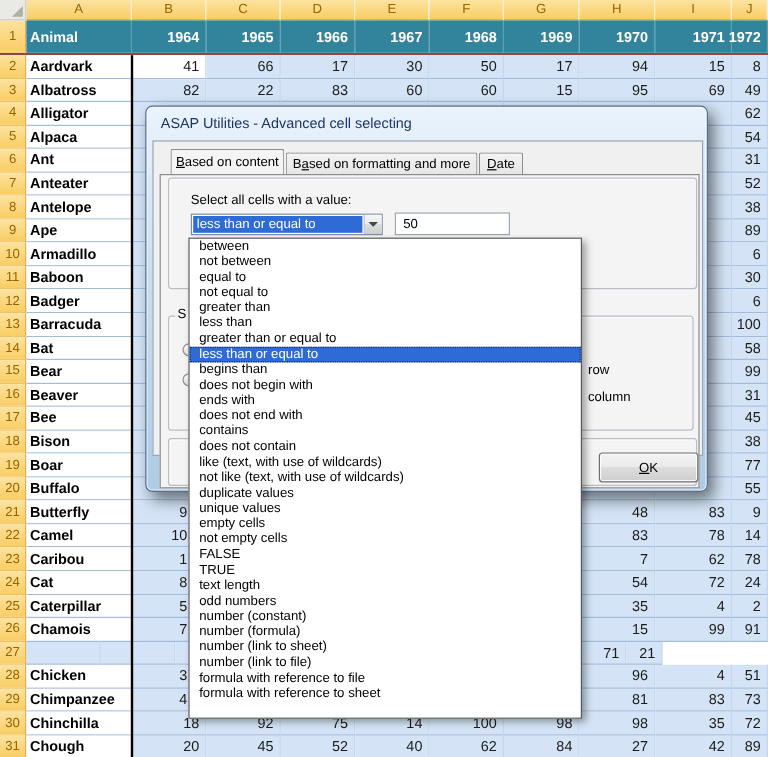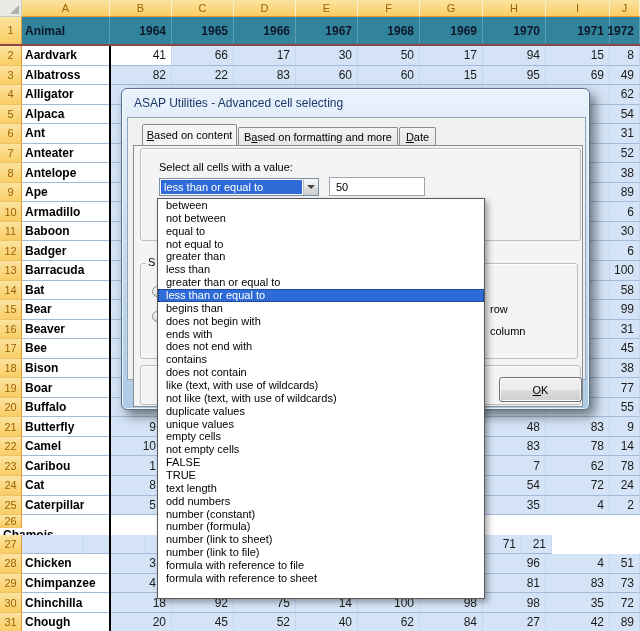--- a/index.html
+++ b/index.html
@@ -14,21 +14,21 @@
   .al { justify-content:flex-start; }
   .ctr { justify-content:center; }
 
   .ch { background:linear-gradient(180deg,#FCE3A0,#F9CD64); color:#9A6400; font-size:11px;
         border-right:1px solid #FCF0CC; border-bottom:1px solid #E29A33; }
   .corner { background:#E9EAE6; border-right:1px solid #C9CCC5; border-bottom:1px solid #C9CCC5; position:relative; }
   .corner-tri { position:absolute; right:2px; bottom:2px; width:0; height:0;
         border-left:9px solid transparent; border-bottom:9px solid #ADB1A6; }
   .rh { background:linear-gradient(180deg,#FCE3A0,#F9CD64); color:#9A6400; font-size:11px;
         border-right:1px solid #E29A33; border-bottom:1px solid #EDC367; }
-  .tc { background:#31849B; color:#0f172a; font-weight:bold; font-size:12px;
+  .tc { background:#31849B; color:#ffffff; font-weight:bold; font-size:12px;
         border-right:1px solid rgba(255,255,255,0.22); padding-right:5px; }
   .tc.al { padding-right:0; padding-left:3px; }
   .titlerow { border-bottom:2px solid #8F4646; }
   .an { background:#fff; color:#000; font-weight:bold; font-size:12px; padding-left:3px;
         border-bottom:1px solid #A3BAD9; }
   .dc { background:#D4E4F6; color:#1b1b1b; font-size:12px; padding-right:5px;
         border-bottom:1px solid #A3BAD9; border-right:1px solid #C4D7EE; }
   .dc.active { background:#FFFFFF; }
   .dc.peek { padding-right:15px; }
 
@@ -995,21 +995,21 @@
       <div class="cell dc" style="width: 63px;">
         <span class="t">35</span>
       </div>
       <div class="cell dc" style="width: 64px;">
         <span class="t">4</span>
       </div>
       <div class="cell dc" style="width: 30px;">
         <span class="t">2</span>
       </div>
     </div>
-    <div class="row" style="height: 19.55px; flex-direction: column;">
+    <div class="row" style="height: 19.55px;">
       <div class="cell rh ctr" style="width: 22px;">
         <span class="t">26</span>
       </div>
       <div class="cell an al" style="width: 88px;">
         <span class="t">Chamois</span>
       </div>
       <div class="cell dc peek" style="width: 62px;">
         <span class="t">7</span>
       </div>
       <div class="cell dc" style="width: 62px;">

